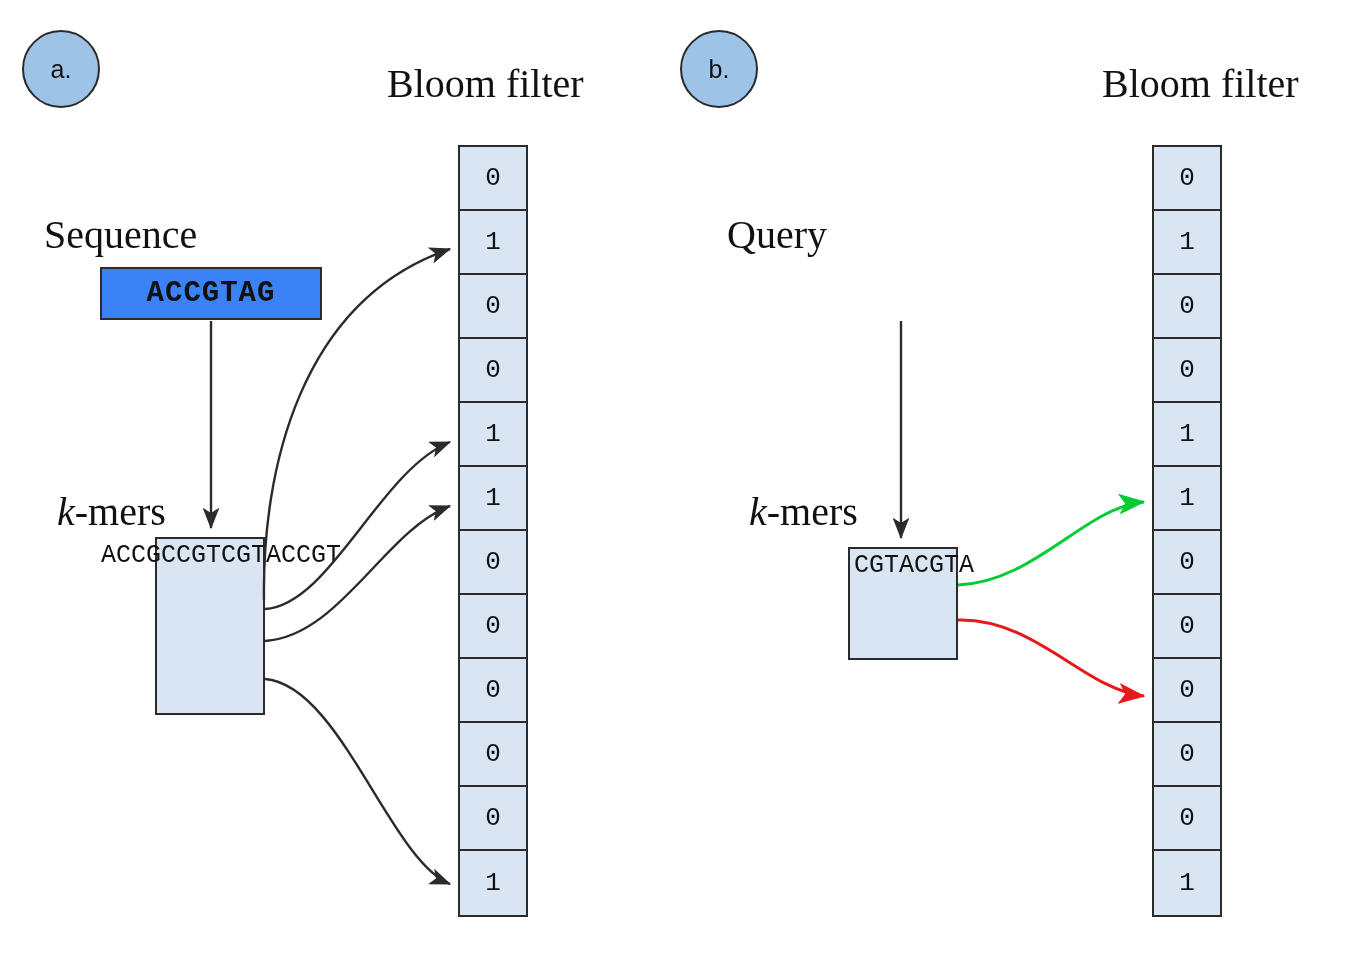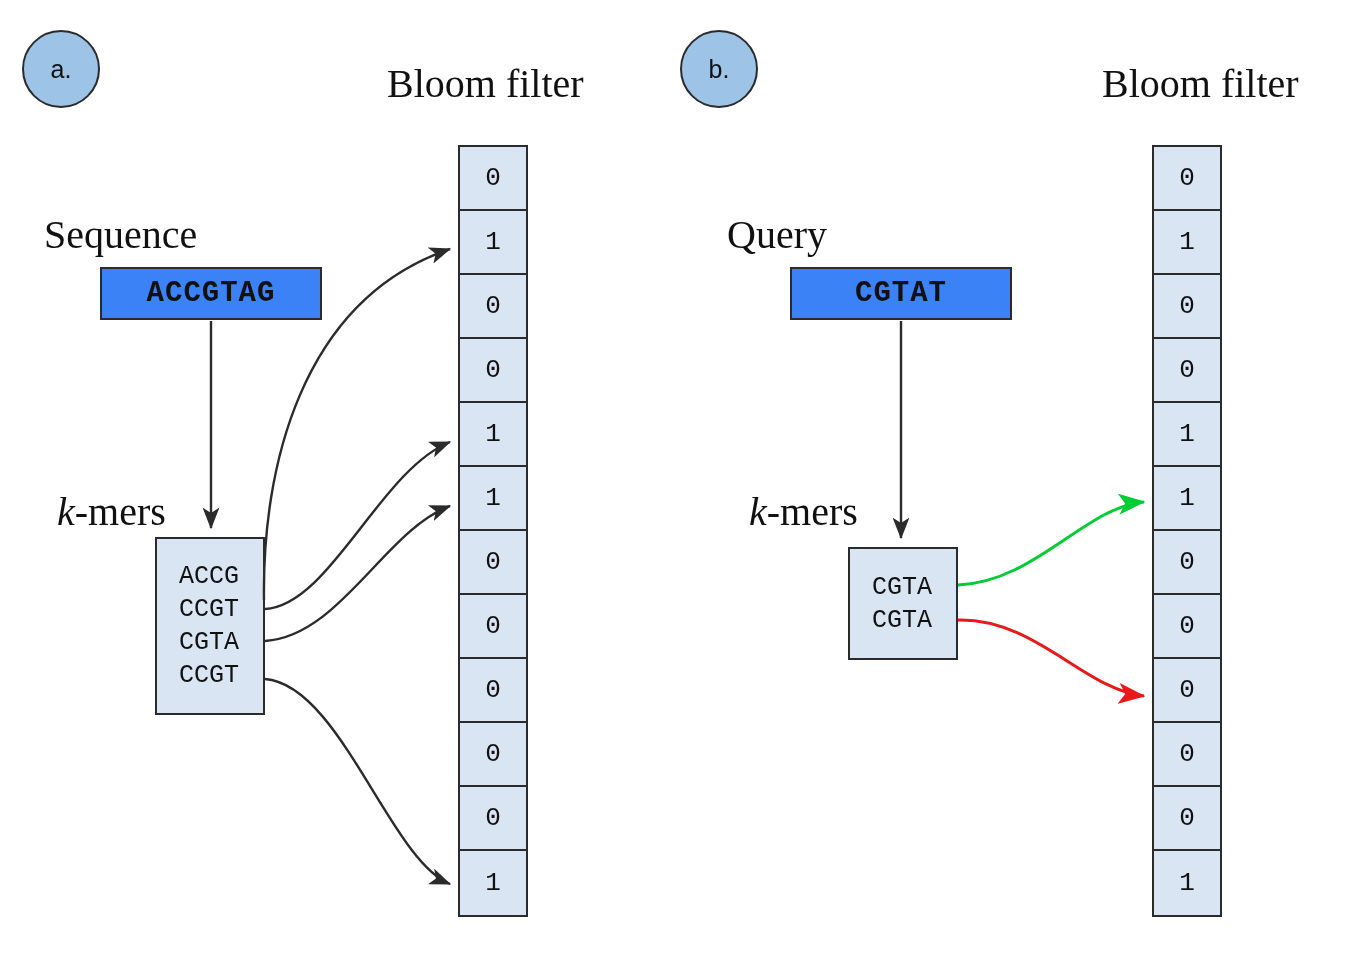--- a/index.html
+++ b/index.html
@@ -77,21 +77,21 @@
   #seq-box-a { left: 100px; top: 267px; width: 222px; height: 53px; }
   #seq-box-b { left: 790px; top: 267px; width: 222px; height: 53px; }
 
   
   .kmer-box {
     position: absolute;
     background: #D9E5F3;
     border: 2px solid #2b2b2b;
     box-sizing: border-box;
     display: flex;
-    flex-direction: column;
+    flex-direction: row;
     justify-content: center;
     padding-left: 22px;
     font-family: "Liberation Mono", "DejaVu Sans Mono", monospace;
     font-size: 25px;
     color: #111111;
   }
   .kmer-box .kmer { line-height: 1.32; white-space: nowrap; }
   #kmer-box-a { left: 155px; top: 537px; width: 110px; height: 178px; }
   #kmer-box-b { left: 848px; top: 547px; width: 110px; height: 113px; }
 
@@ -172,23 +172,20 @@
   </div>
 
   <div class="panel-badge" id="badge-b">
     <span>b.</span>
   </div>
 
   <div class="caption" id="cap-bloom-b">Bloom filter</div>
 
   <div class="caption" id="cap-query">Query</div>
 
-  <div class="seq-box" id="seq-box-b">
-    <span>CGTAT</span>
-  </div>
 
   <div class="caption" id="cap-kmers-b"><span class="ital">k</span><span>-mers</span></div>
 
   <div class="kmer-box" id="kmer-box-b">
     <span class="kmer">CGTA</span>
     <span class="kmer">CGTA</span>
   </div>
 
   <div class="bloom-col" id="bloom-b">
     <div class="bloom-cell">0</div>

